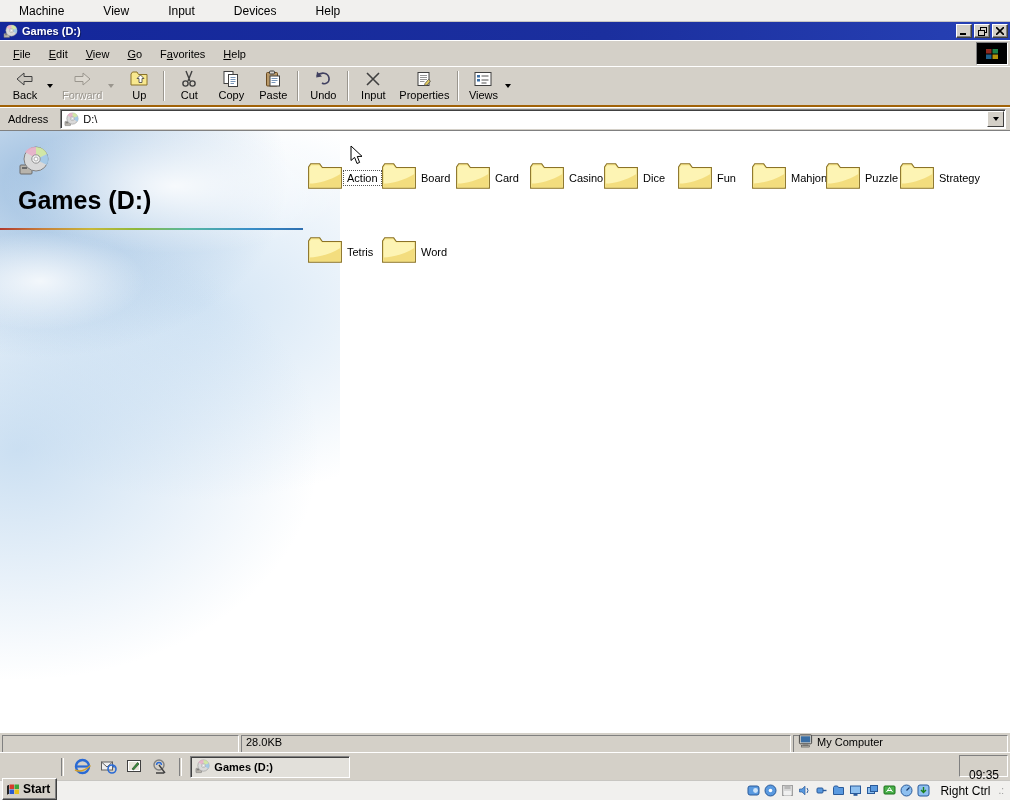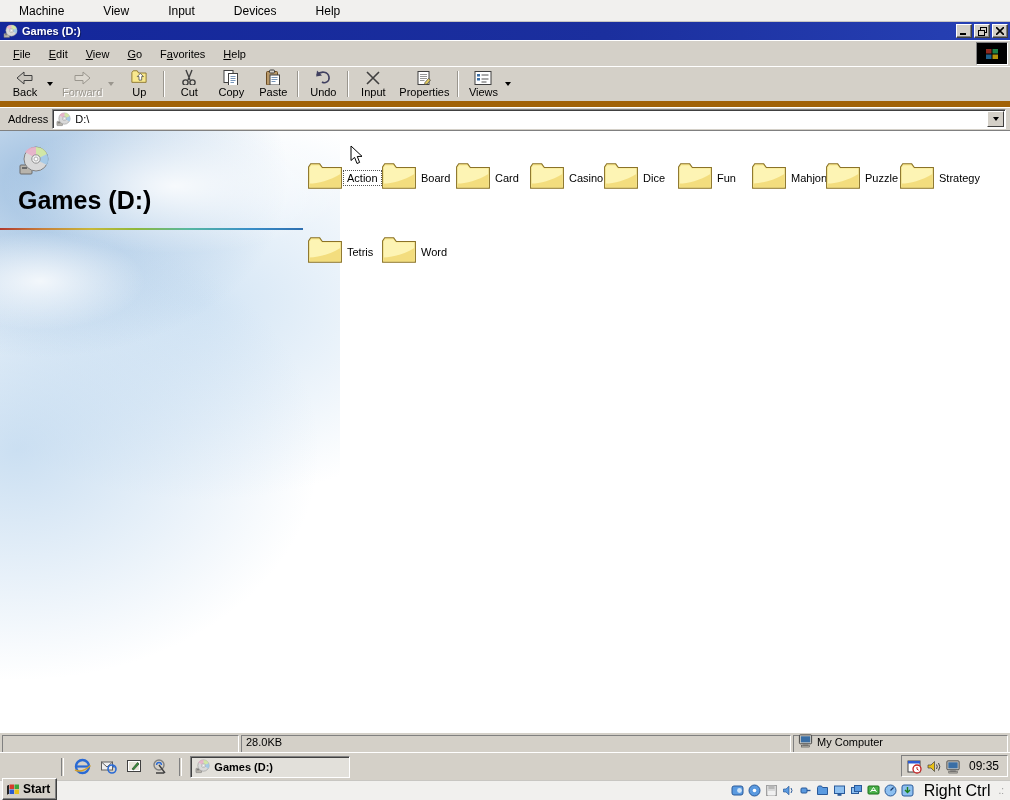--- a/index.html
+++ b/index.html
@@ -26,35 +26,35 @@
   
   .menubar { height:26px; flex:none; background:#d4d0c8; border-top:1px solid #fff;
     display:flex; align-items:center; padding-left:4px; position:relative; }
   .menu-item { padding:4px 9px; }
   .menu-item u { text-decoration:underline; }
   .brand-box { position:absolute; right:2px; top:1px; width:32px; height:23px; background:#000;
     border:1px solid; border-color:#808080 #fff #fff #808080; display:flex; align-items:center; justify-content:center; }
 
   
   .toolbar { height:41px; flex:none; background:#d4d0c8; border-top:1px solid #fff;
-    border-bottom:6px solid #a16207; display:flex; align-items:stretch; padding:1px 0 1px 4px; }
+    border-bottom:2px solid #a16207; display:flex; align-items:stretch; padding:1px 0 1px 4px; }
   .tb-btn { display:flex; flex-direction:column; align-items:center; justify-content:center;
     padding:1px 5px 2px; min-width:42px; gap:1px; }
   .tb-btn .lbl { font-size:11px; }
   .tb-btn.disabled .lbl { color:#9a968e; text-shadow:1px 1px 0 #fff; }
   .tb-dd { display:flex; align-items:center; padding:0 4px 0 1px; }
   .dd-arrow { width:0; height:0; border-left:3px solid transparent; border-right:3px solid transparent;
     border-top:4px solid #000; }
   .dd-arrow.dim { border-top-color:#9a968e; }
   .tb-sep { width:2px; margin:3px 3px; border-left:1px solid #9a968e; border-right:1px solid #fff; }
 
   
   .addressbar { height:24px; flex:none; background:#d4d0c8; border-top:1px solid #fff;
     border-bottom:1px solid #808080; display:flex; align-items:center; padding:0 4px; }
-  .addr-label { padding:0 4px 0 4px; }
+  .addr-label { padding:0 12px 0 4px; }
   .addr-field { flex:1; height:20px; background:#fff; border:1px solid; border-color:#808080 #fff #fff #808080;
     box-shadow:inset 1px 1px 0 #404040; display:flex; align-items:center; padding-left:3px; }
   .addr-text { margin-left:4px; flex:1; }
   .addr-drop { width:17px; height:16px; background:#d4d0c8; border:1px solid; border-color:#fff #404040 #404040 #fff;
     display:flex; align-items:center; justify-content:center; margin-right:1px; }
 
   
   .content { flex:1; background:#fff; position:relative; overflow:hidden; }
   .clouds { position:absolute; left:0; top:0; width:340px; height:580px; pointer-events:none;
     background:
@@ -90,27 +90,27 @@
     display:flex; align-items:center; padding:0 2px; position:relative; }
   .start-btn { height:22px; padding:0 6px 0 3px; display:flex; align-items:center; gap:3px;
     background:#d4d0c8; border:1px solid; border-color:#fff #404040 #404040 #fff;
     box-shadow:inset -1px -1px 0 #808080; font-weight:bold; font-size:12px;margin-top:45px; }
   .tb2-sep { width:3px; height:18px; margin:0 4px; border-left:1px solid #808080; border-right:1px solid #fff; }
   .ql { display:flex; align-items:center; gap:9px; padding:0 6px; }
   .task-btn { width:160px; height:22px; margin-left:4px; display:flex; align-items:center; gap:4px; padding:0 4px;
     background:#e2e0da; border:1px solid; border-color:#808080 #fff #fff #808080;
     box-shadow:inset 1px 1px 0 #404040; font-weight:bold; }
   .tray { position:absolute; right:2px; top:2px; height:22px; display:flex; align-items:center; gap:4px;
-    border:1px solid; border-color:#808080 #fff #fff #808080; padding:0 8px 0 5px; }
+    border:1px solid; border-color:#808080 #fff #fff #808080; padding:0 8px 0 5px;flex-direction:column; }
   .tray .clock { margin-left:4px; font-size:12px; }
 
   
   .vbox-statusbar { height:20px; flex:none; background:#f1f0ee; border-top:1px solid #c8c6c2;
     display:flex; align-items:center; justify-content:flex-end; gap:4px; padding:0 6px; }
-  .vbox-statusbar .hostkey { margin-left:6px; font-size:16px; color:#000; }
+  .vbox-statusbar .hostkey { margin-left:6px; font-size:12px; color:#000; }
   .grip { color:#9a9a9a; font-size:10px; margin-left:4px; }
 </style>
 </head>
 <body>
 
 <svg width="0" height="0" style="position:absolute">
   <defs>
     <symbol id="sym-cd" viewBox="0 0 32 32">
       <rect x="2" y="20" width="12" height="9" rx="1" fill="#b8b4ac" stroke="#6a6a6a"></rect>
       <rect x="4" y="22" width="5" height="2" fill="#6a6a6a"></rect>

